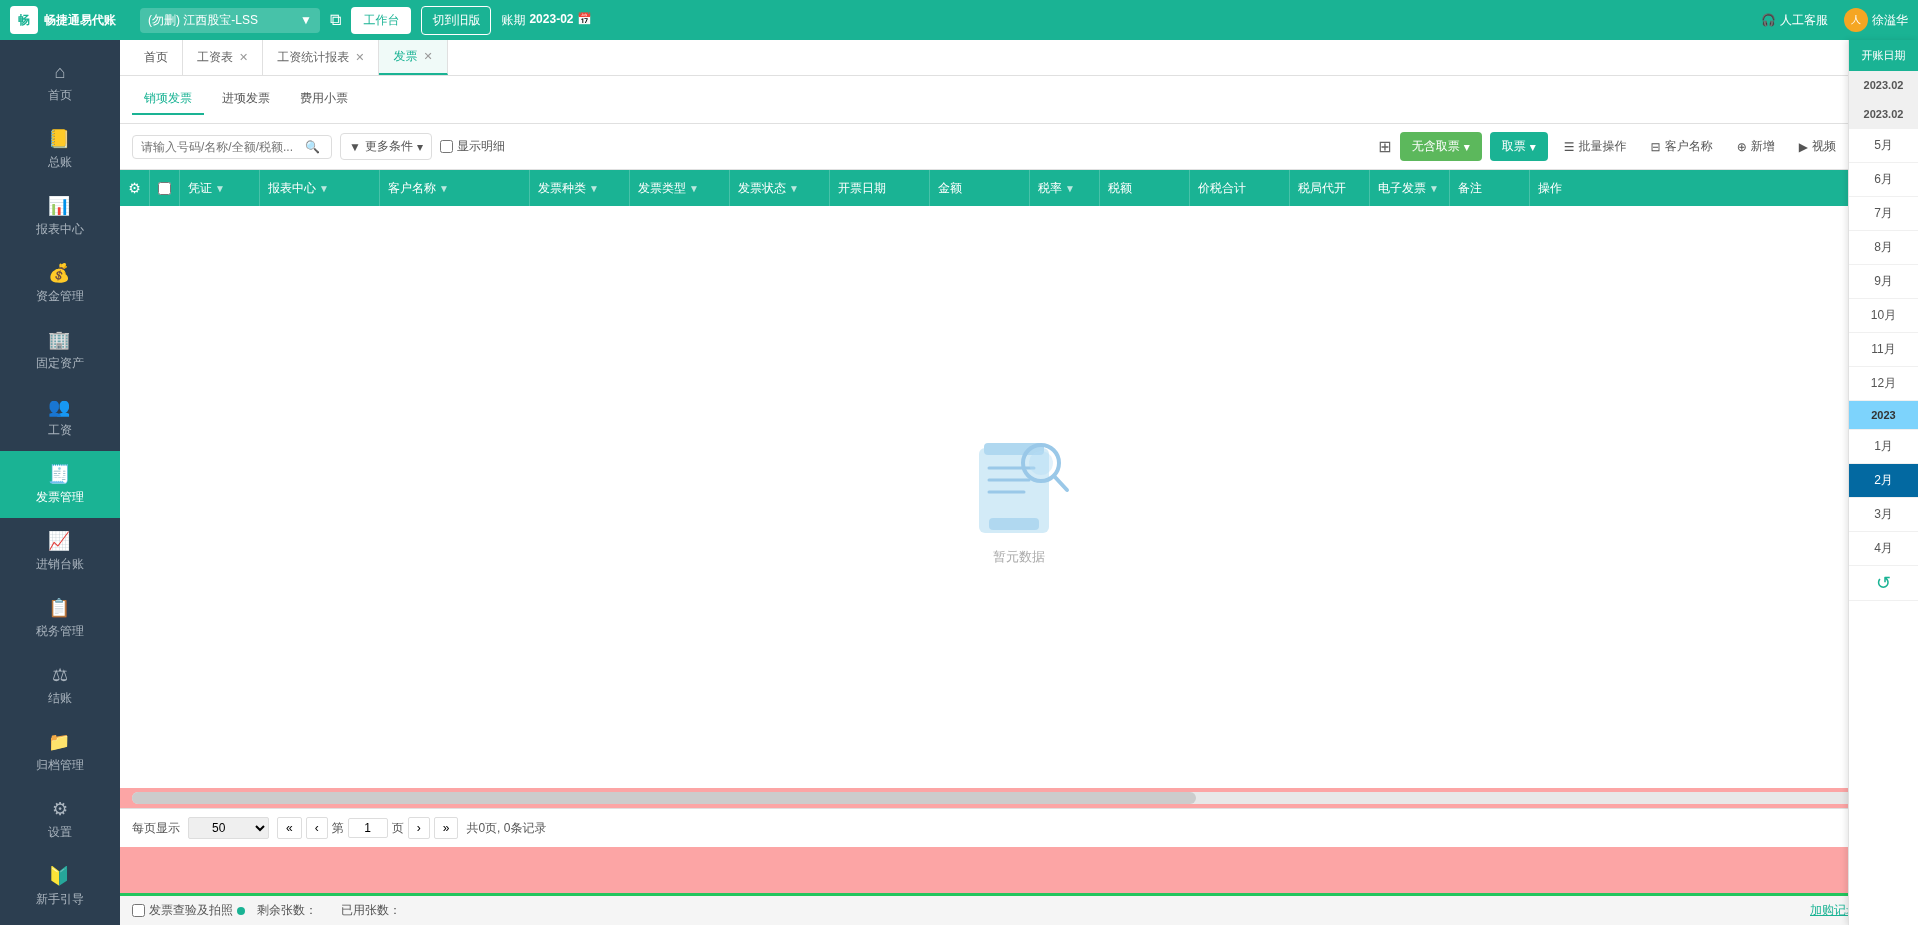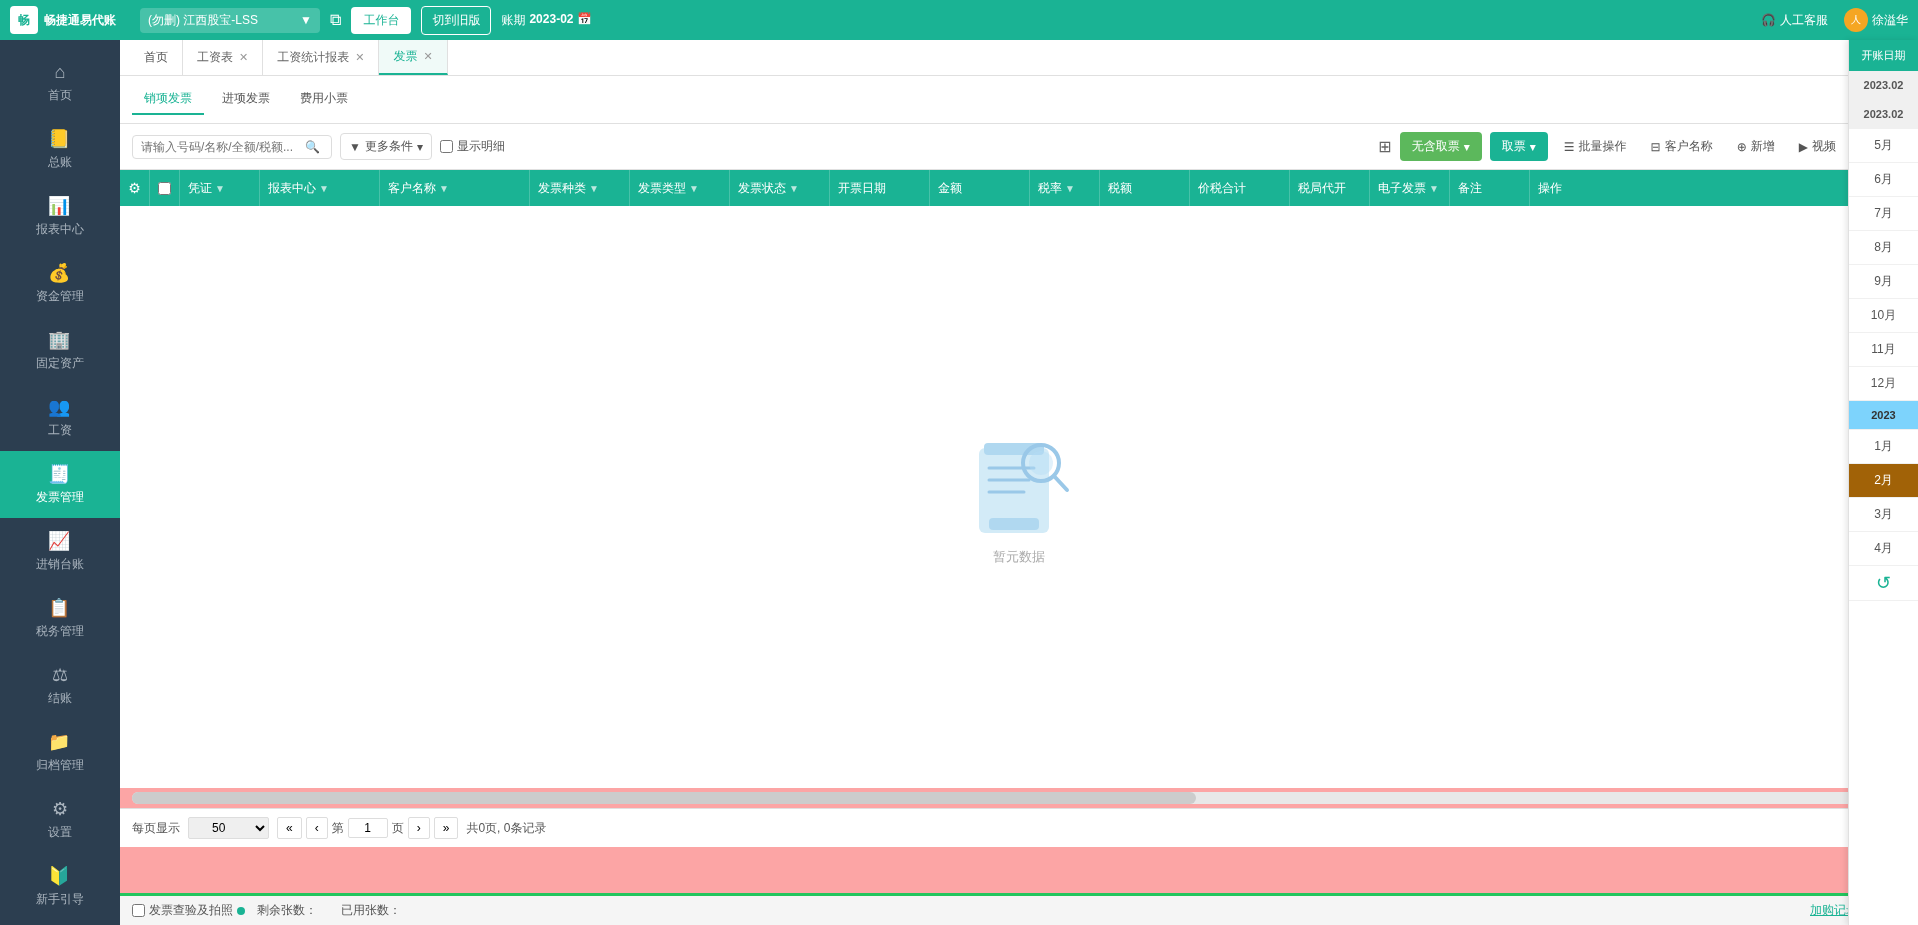--- a/index.html
+++ b/index.html
@@ -414,21 +414,21 @@
       box-shadow: -2px 0 6px rgba(0,0,0,0.1);
     }
     .date-item {
       padding: 8px 4px;
       text-align: center;
       font-size: 12px;
       color: #555;
       cursor: pointer;
       border-bottom: 1px solid #f0f0f0;
     }
-    .date-item.active { background: #a16207; color: white; }
+    .date-item.active { background: #0369a1; color: white; }
     .date-item.year-label {
       background: #7dd3fc;
       font-weight: bold;
       color: #333;
       cursor: default;
       font-size: 11px;
     }
     .date-panel-btn {
       padding: 6px 4px;
       text-align: center;

